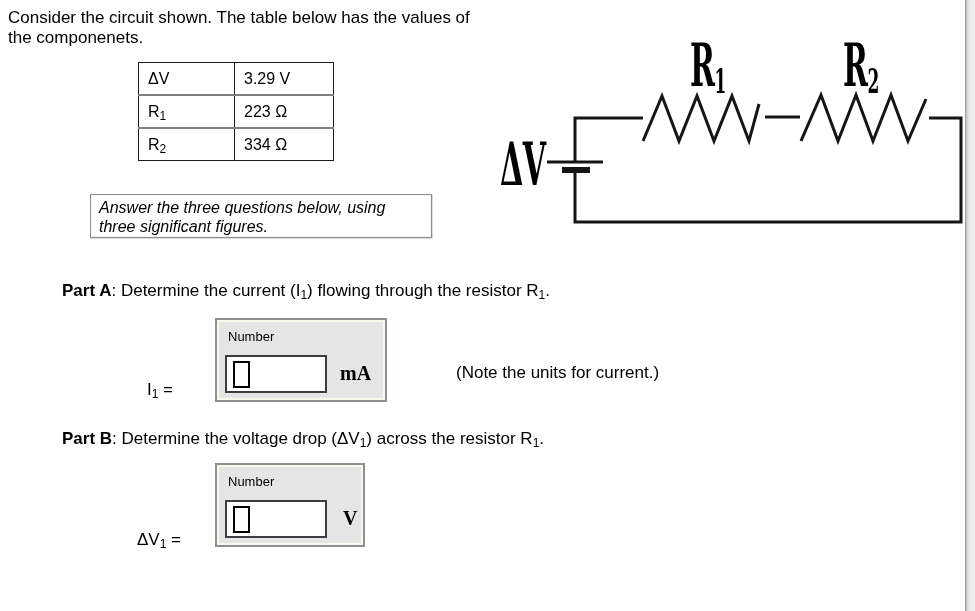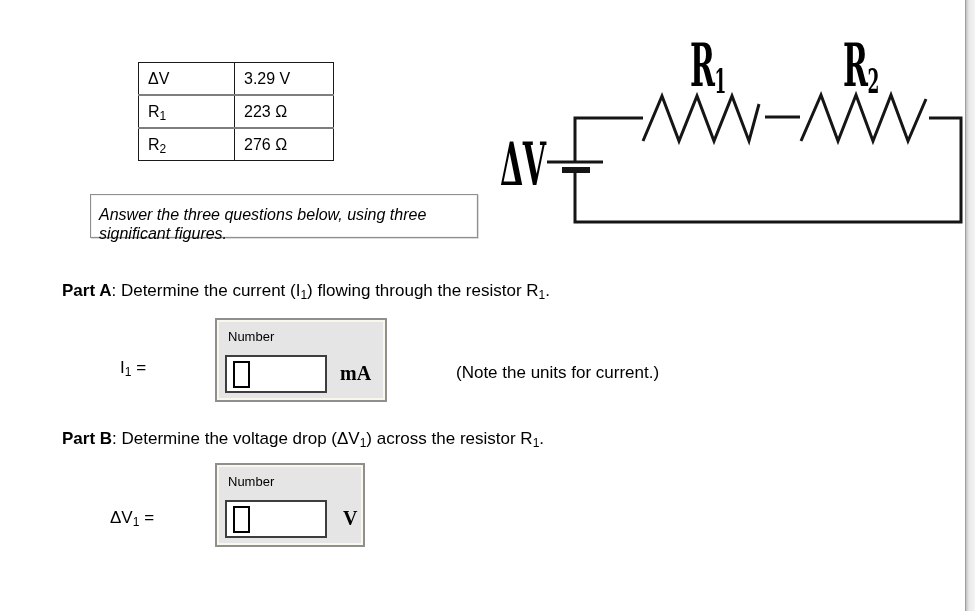--- a/index.html
+++ b/index.html
@@ -18,41 +18,41 @@
     position:absolute; left:138px; top:62px;
     border-collapse:collapse; border:1px solid #1a1a1a;
     font-size:16px;
   }
   .vtable td{padding:0 0 0 9px; height:31px; vertical-align:middle;}
   .vtable td.sym{width:86px; border-right:1px solid #1a1a1a;}
   .vtable td.val{width:89px;}
   .vtable tr + tr td{border-top:2px solid #7e7e7e;}
   
   .instruction{
-    position:absolute; left:90px; top:194px; width:388px; height:44px;
+    position:absolute; left:90px; top:194px; width:342px; height:44px;
     box-sizing:border-box; border:1px solid #8f8f8f;
     box-shadow:inset 0 0 0 1px #f2f2f2, 1px 1px 0 #dcdcdc;
     font-style:italic; font-size:16px; line-height:19px;
-    padding:10px 8px;
+    padding:3px 8px;
   }
   
   .circuit{position:absolute; left:495px; top:15px; width:480px; height:215px;}
   .circuit svg{position:absolute; left:0; top:0;}
   .circ-label{
     position:absolute; font-family:"DejaVu Serif", serif; font-weight:bold;
     font-size:60px; line-height:1; transform:scaleX(0.5); transform-origin:0 0;
     white-space:nowrap; letter-spacing:-1px;
   }
   .circ-label .csub{font-size:34px; position:relative; top:7px;}
   
   .q-line{position:absolute; left:62px; font-size:17px; white-space:nowrap;}
   .q-line b{font-weight:bold;}
   .sb{font-size:12px; position:relative; top:3px;}
   .ans-label{
-    position:absolute; font-size:17px; text-align:left; white-space:nowrap;
+    position:absolute; font-size:17px; text-align:center; white-space:nowrap;margin-top:22px;
   }
   .answer-widget{
     position:absolute; box-sizing:border-box; height:84px;
     background:#e5e5e5; border:2px solid #8f8f8f;
     box-shadow:inset 0 0 0 2px #faf8ec;
   }
   .num-caption{position:absolute; left:11px; top:9px; font-size:13px;}
   .ans-input{
     position:absolute; left:8px; top:35px; width:102px; height:38px;
     box-sizing:border-box; background:#ffffff; border:2px solid #3d3d3d;
@@ -71,34 +71,35 @@
     position:absolute; right:0; top:0; width:9px; height:611px;
     background:linear-gradient(to right,#c2c2c2 0px,#e9e9e9 3px,#f3f3f3 100%);
     border-left:1px solid #9f9f9f;
   }
 </style>
 </head>
 <body>
 
 <div id="page">
 
+  <div class="intro">Consider the circuit shown. The table below has the values of the componenets.</div>
 
   <table class="vtable">
     <tbody>
       <tr>
         <td class="sym"><span>ΔV</span><span class="sb"></span></td>
         <td class="val">3.29 V</td>
       </tr>
       <tr>
         <td class="sym"><span>R</span><span class="sb">1</span></td>
         <td class="val">223 Ω</td>
       </tr>
       <tr>
         <td class="sym"><span>R</span><span class="sb">2</span></td>
-        <td class="val">276 Ω</td>
+        <td class="val">334 Ω</td>
       </tr>
     </tbody>
   </table>
 
   <div class="instruction">Answer the three questions below, using three significant figures.</div>
 
   <div class="circuit">
     <svg width="480" height="215" viewBox="0 0 480 215" fill="none" stroke="#151515" stroke-width="3" stroke-linejoin="miter" stroke-linecap="butt">
 
       <path d="M80,147 L80,103 L148,103"></path>

